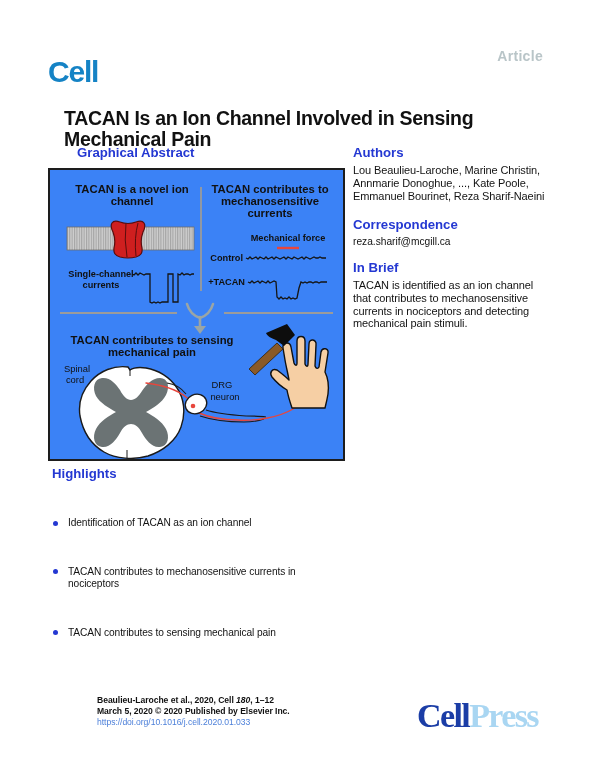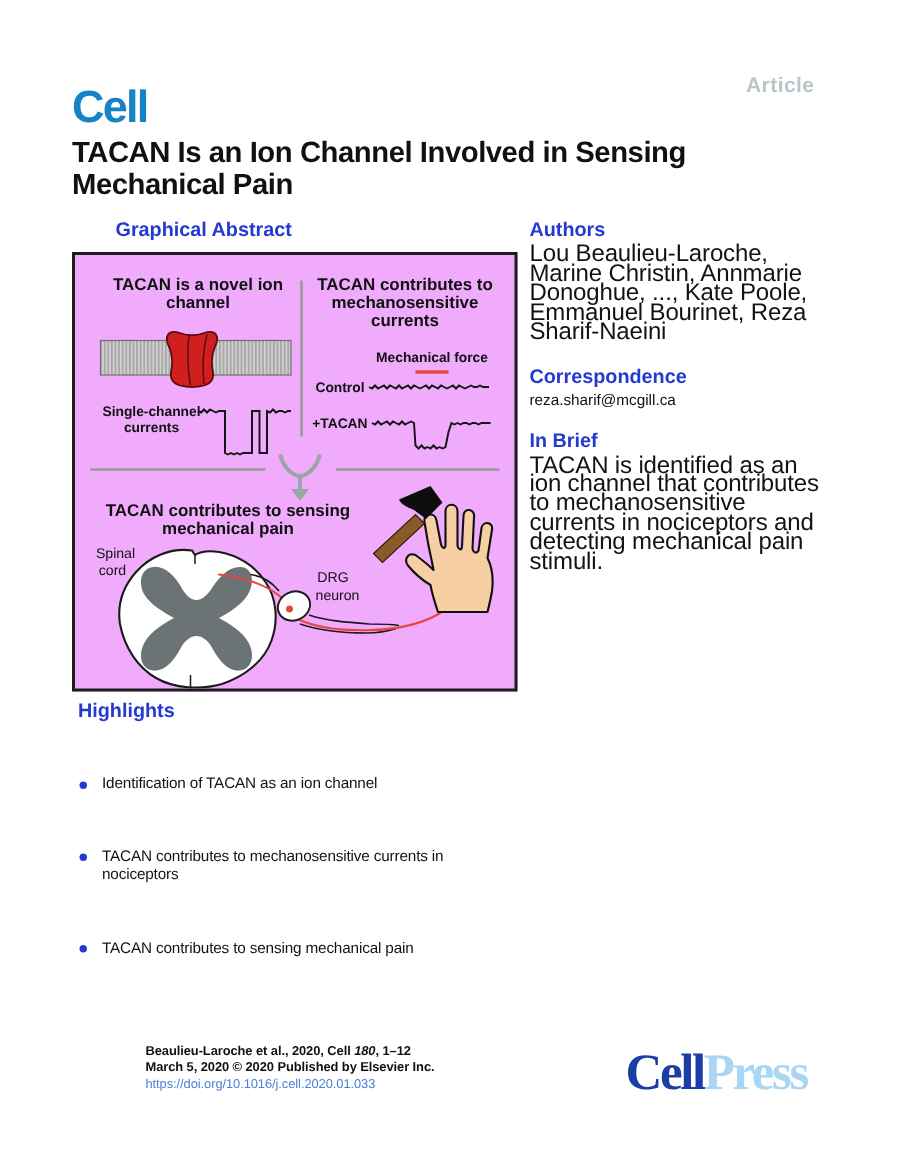--- a/index.html
+++ b/index.html
@@ -3,37 +3,37 @@
 <meta charset="utf-8">
 <style>
   html,body{margin:0;padding:0;background:#fff;}
   .page{position:relative;width:600px;height:779px;background:#fff;overflow:hidden;
         font-family:"Liberation Sans","DejaVu Sans",sans-serif;color:#131313;}
 
   .article-label{position:absolute;top:48px;right:57px;font-size:14px;font-weight:bold;
                  color:var(--article_gray);letter-spacing:.3px;}
   .journal-logo{position:absolute;top:55px;left:48px;font-size:30px;font-weight:bold;
                 color:var(--journal_blue);letter-spacing:-1.2px;}
-  .paper-title{position:absolute;top:92px;left:48px;width:440px;margin:0;
+  .paper-title{position:absolute;top:92px;left:48px;width:440px;margin:16px;
                font-size:19.5px;line-height:20.5px;font-weight:bold;letter-spacing:-.3px;color:#111;}
 
   .sec-heading{font-size:13.2px;font-weight:bold;color:var(--heading_blue);margin:0 0 4px 0;}
   .ga-heading{position:absolute;top:145px;left:48px;margin-left:29px;}
 
   .figure-box{position:absolute;top:168px;left:48px;width:293px;height:289px;
-              border:2px solid #1d1d1d;background:#f0abfc;}
+              border:2px solid #1d1d1d;background:#3b82f6;}
   .figure-box svg{display:block;width:100%;height:100%;}
   .ft{font-weight:bold;font-size:11.3px;fill:#111;}
   .fl{font-weight:bold;font-size:9.2px;fill:#111;}
   .fll{font-weight:normal;font-size:9.4px;fill:#111;}
   .trace{fill:none;stroke:#151515;stroke-width:1.3;}
   .grayline{stroke:#9b9b9b;stroke-width:1.8;}
 
   .right-col{position:absolute;top:145px;left:353px;width:197px;}
-  .names,.brief{font-size:16px;line-height:12.9px;letter-spacing:-.1px;margin:0;}
+  .names,.brief{font-size:11px;line-height:12.9px;letter-spacing:-.1px;margin:0;}
   .names{margin-bottom:14px;}
   .email{font-size:10.2px;color:#111;text-decoration:none;display:block;margin-bottom:13px;}
   .brief{margin-bottom:0;}
 
   .highlights{position:absolute;top:466px;left:52px;width:300px;}
   .hl-list{list-style:none;margin:9px 0 0 0;padding:0;}
   .hl-item{position:relative;padding-left:16px;width:252px;font-size:10.2px;
            line-height:12.6px;letter-spacing:-.1px;margin-bottom:12px;margin-top:36px;}
   .hl-bullet{position:absolute;left:1px;top:3.5px;width:5px;height:5px;border-radius:50%;
              background:var(--heading_blue);}

